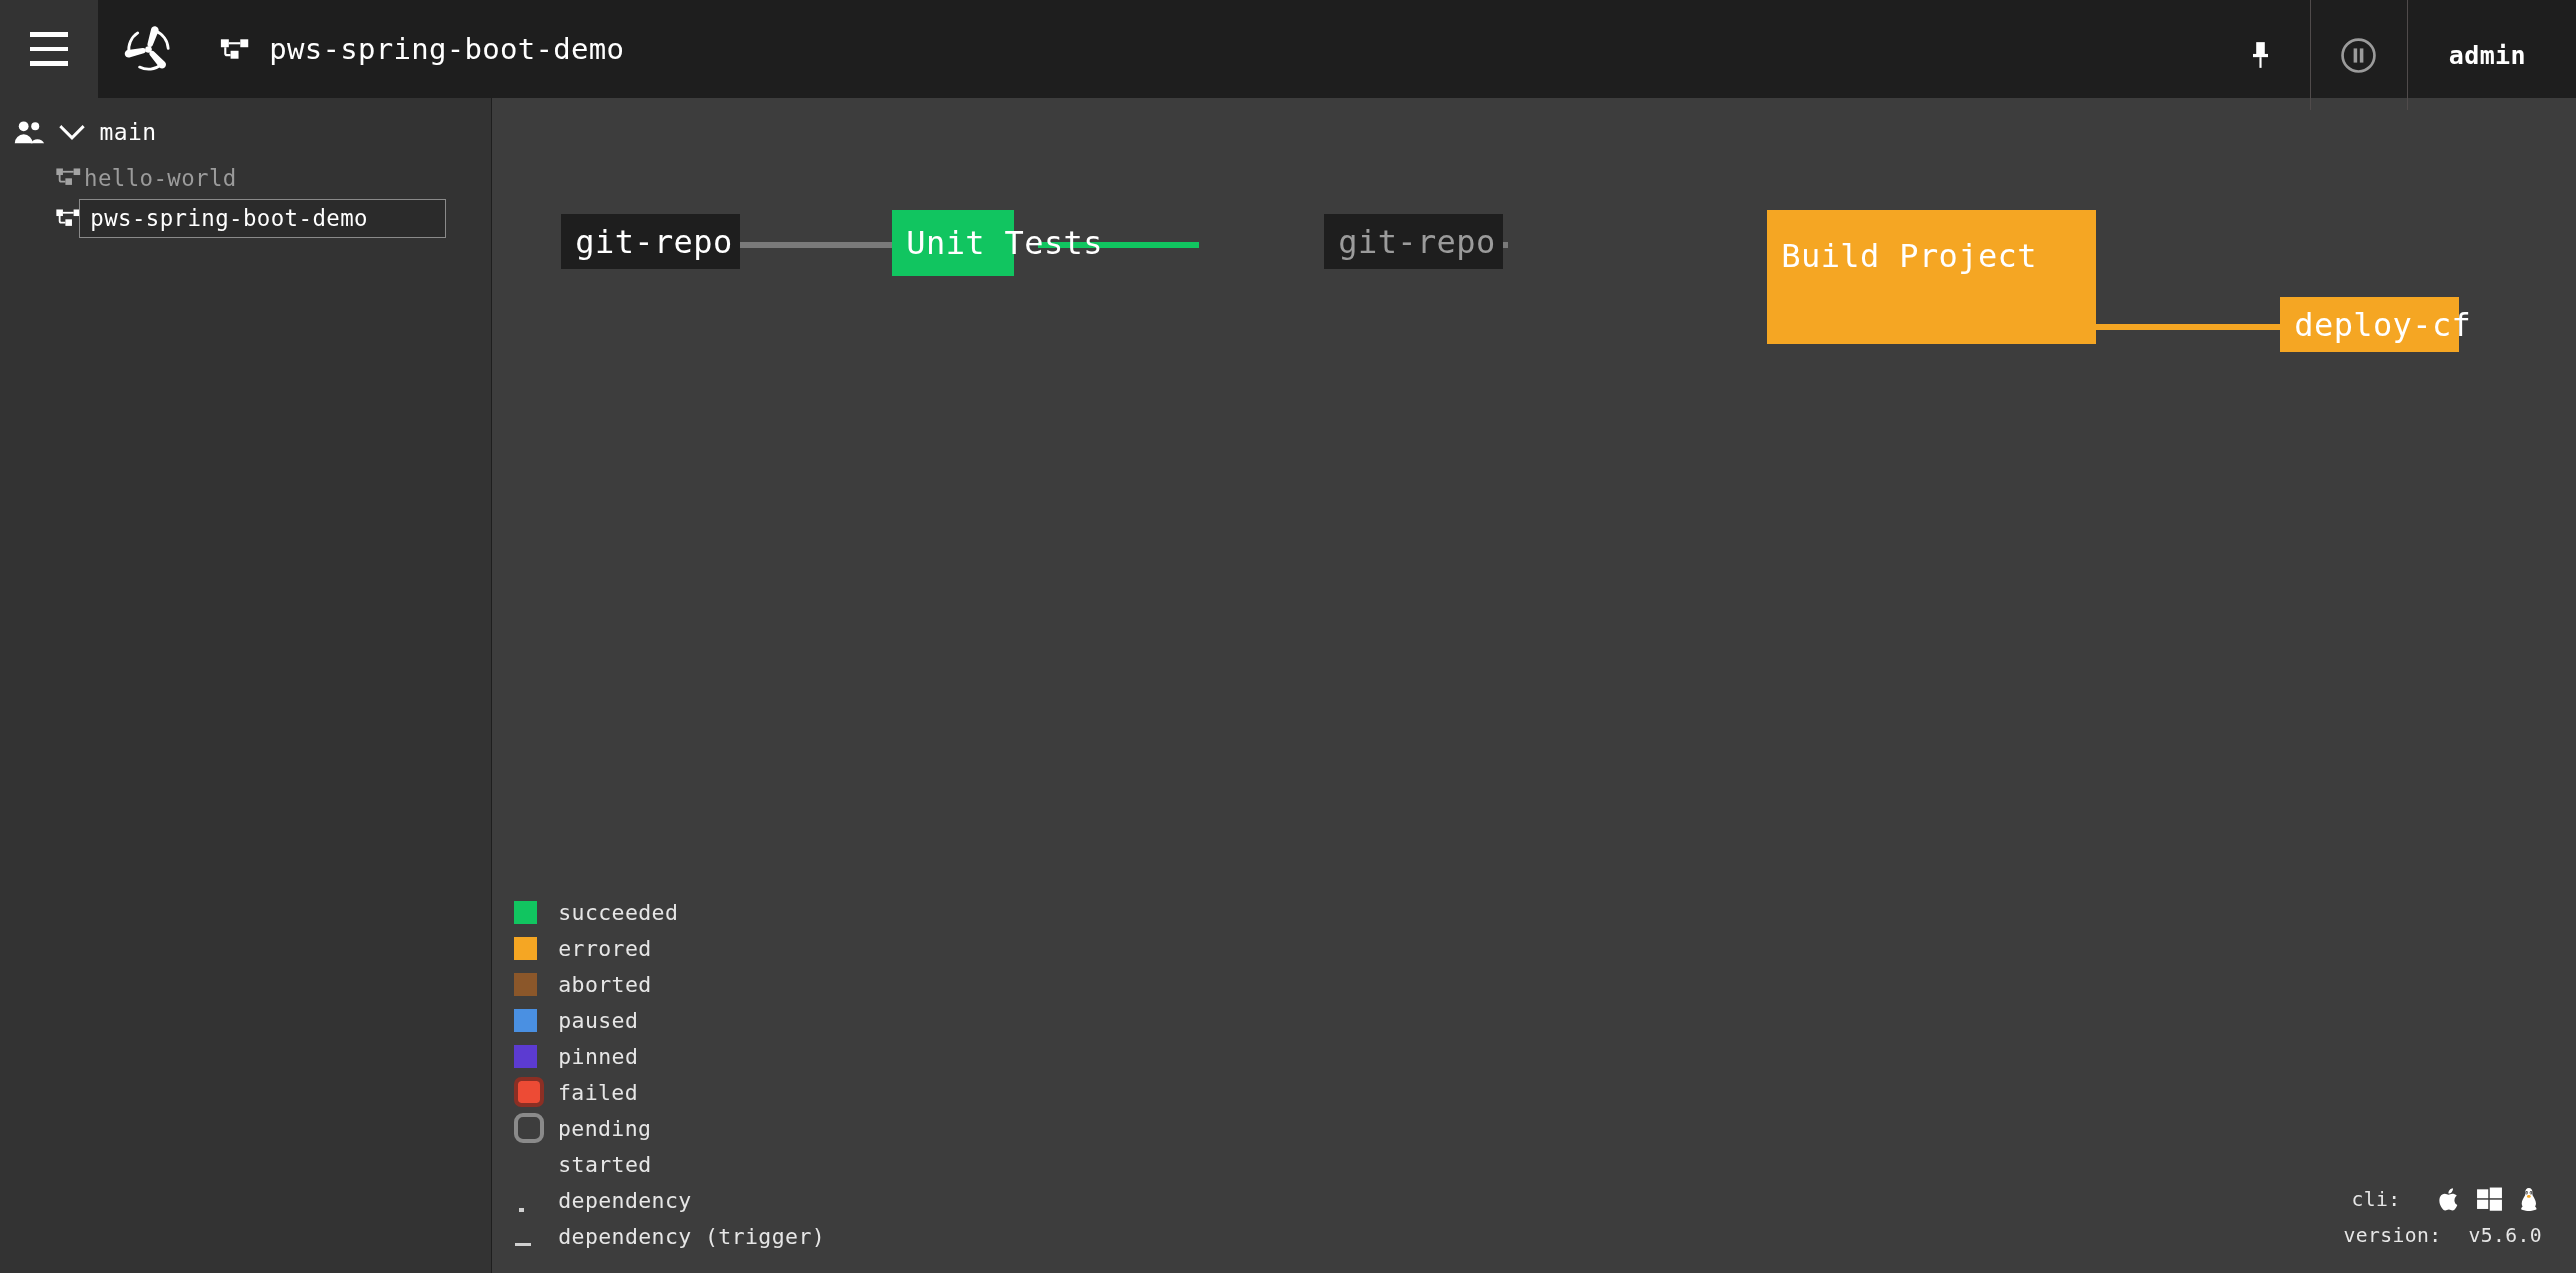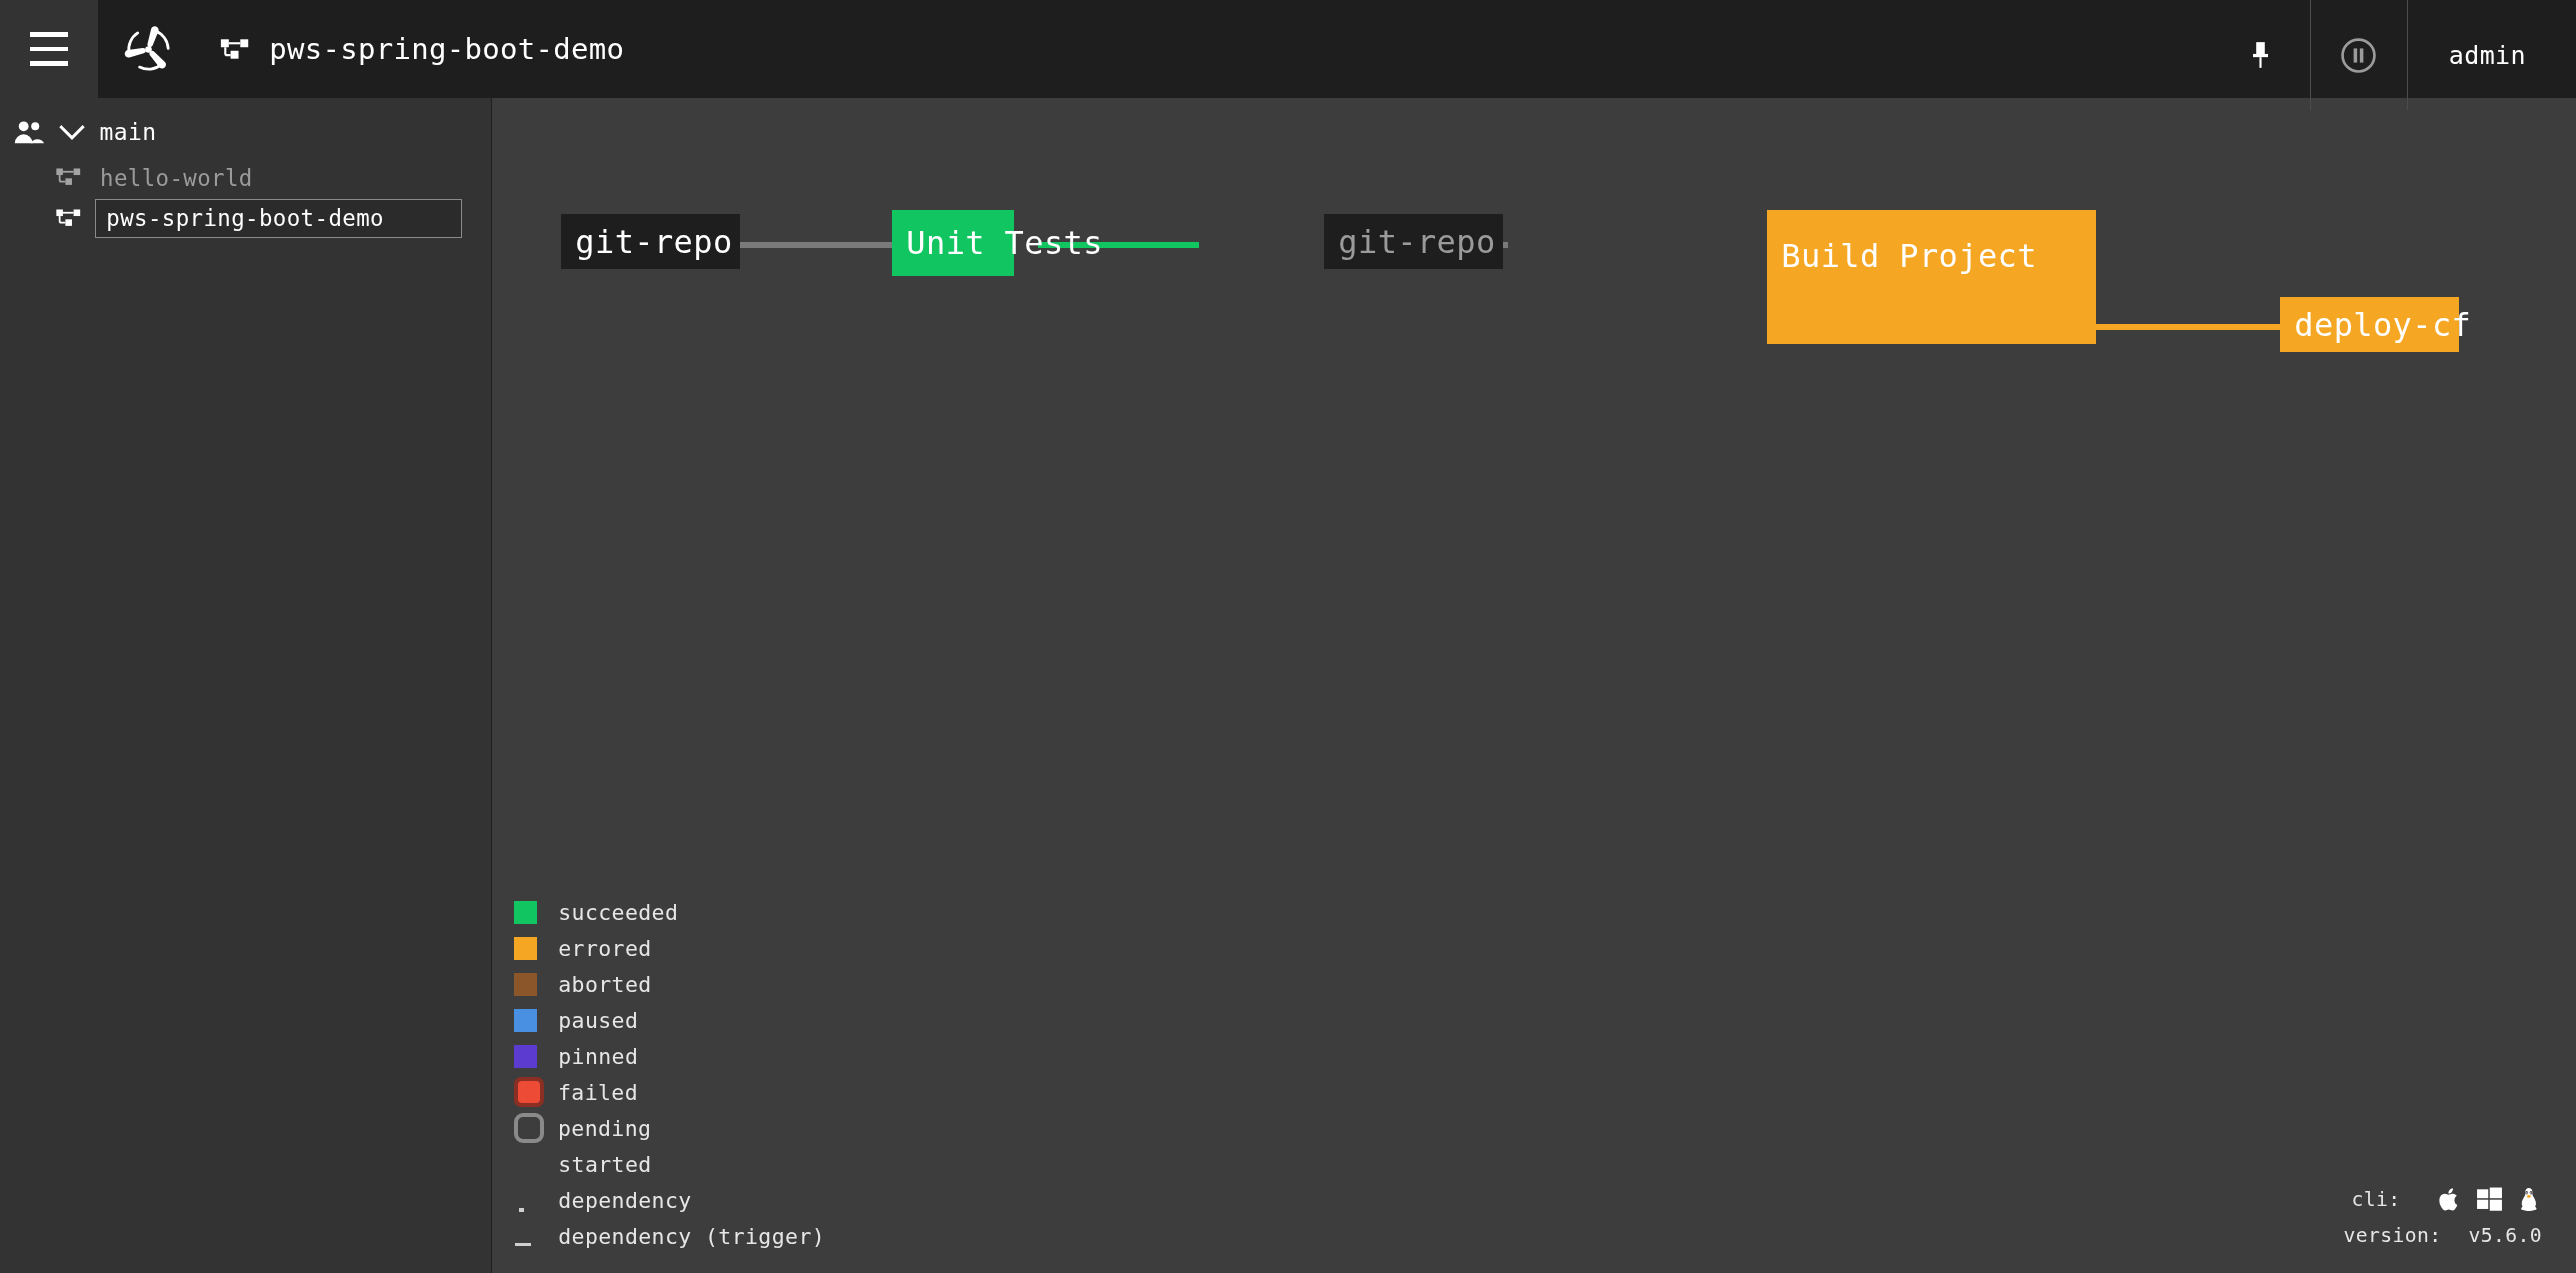--- a/index.html
+++ b/index.html
@@ -71,20 +71,21 @@
   }
 
   #top-bar-spacer { flex: 1 1 auto; }
 
   .top-bar-cell {
     display: flex;
     align-items: center;
     justify-content: center;
     height: 110px;
     cursor: pointer;
+    font-weight: bold;
   }
 
   #pin-icon-cell { width: 98px; flex: 0 0 98px; }
   #pin-icon-cell svg { width: 27px; height: 30px; display: block; }
 
   #pause-toggle-cell {
     width: 98px;
     flex: 0 0 98px;
     border-left: 1.8px solid #504b4b;
     border-right: 1.8px solid #504b4b;
@@ -126,21 +127,20 @@
     color: #ffffff;
     font-size: 23px;
     letter-spacing: 0.4px;
   }
 
   .pipeline-row {
     display: flex;
     align-items: center;
     height: 41px;
     padding-left: 55px;
-    gap: 16px;
     cursor: pointer;
   }
   .pipeline-row .pl-icon { width: 29px; height: 23px; flex: 0 0 29px; }
   .pipeline-row .pl-icon svg { width: 29px; height: 23px; display: block; }
   .pipeline-row .pl-name {
     font-size: 22.4px;
     letter-spacing: 0.4px;
     white-space: nowrap;
   }
   .pipeline-row.dim .pl-name { color: #9b9b9b; }

